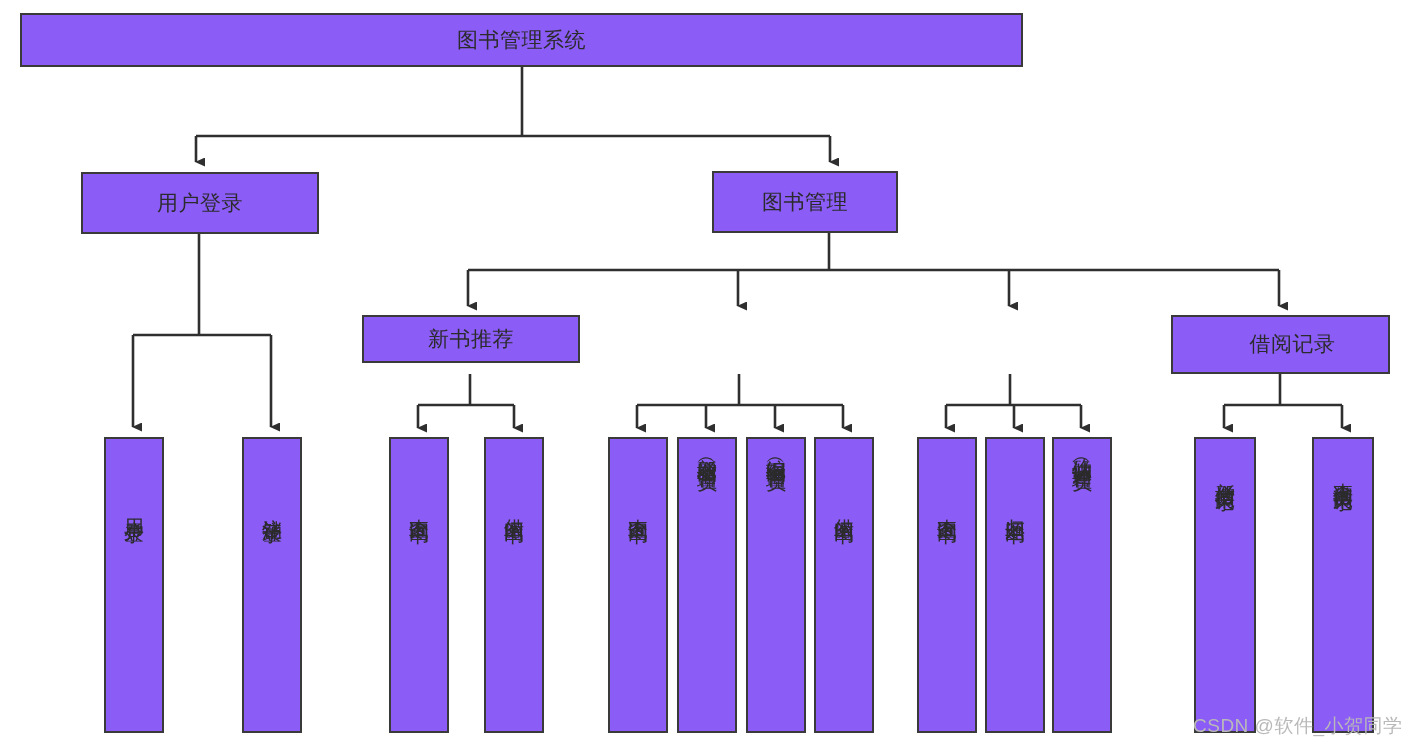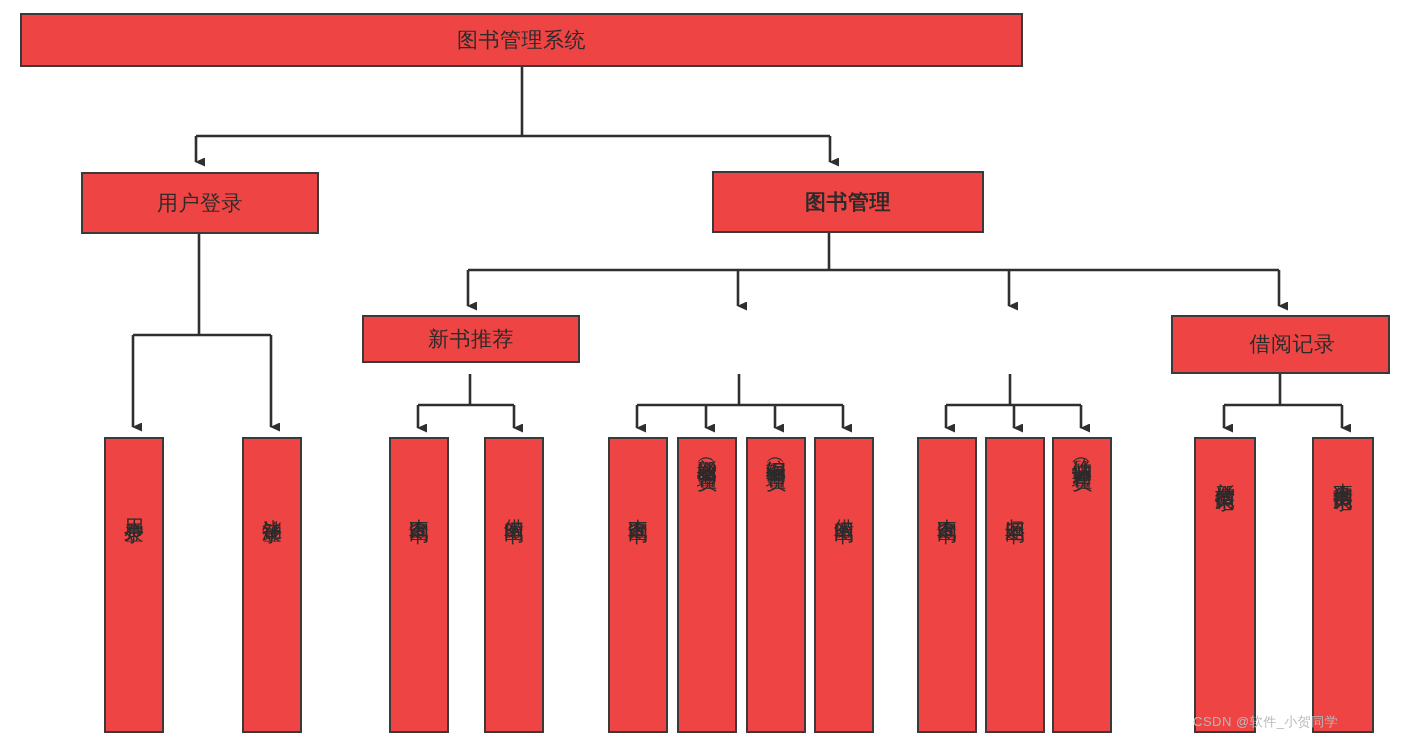--- a/index.html
+++ b/index.html
@@ -25,21 +25,21 @@
     left: 0;
     top: 0;
     width: 1405px;
     height: 747px;
     pointer-events: none;
   }
   .node {
     position: absolute;
     box-sizing: border-box;
     border: 2px solid #3a3a3a;
-    background: #ef4444;
+    background: #8b5cf6;
     display: flex;
     align-items: center;
     justify-content: center;
     text-align: left;
   }
   .node-label {
     font-size: 21px;
     line-height: 1.15;
     letter-spacing: 0.5px;
     color: #2b2b2b;
@@ -56,21 +56,21 @@
     font-size: 20px;
     line-height: 1.35;
     letter-spacing: 2px;
     white-space: normal;
     max-height: 100%;
   }
   .watermark {
     position: absolute;
     left: 1193px;
     top: 713px;
-    font-size: 13px;
+    font-size: 19px;
     color: #b9b9b9;
     white-space: nowrap;
     letter-spacing: 0.5px;
   }
 </style>
 </head>
 <body>
 
 <div id="diagram-root">
 
@@ -124,21 +124,21 @@
     </g>
   </svg>
 
   <div class="node" style="left:20px; top:13px; width:1003px; height:54px;">
     <span class="node-label">图书管理系统</span>
   </div>
 
   <div class="node" style="left:81px; top:172px; width:238px; height:62px;">
     <span class="node-label">用户登录</span>
   </div>
-  <div class="node" style="left:712px; top:171px; width:272px; height:62px;font-weight:bold;">
+  <div class="node" style="left:712px; top:171px; width:186px; height:62px;">
     <span class="node-label">图书管理</span>
   </div>
 
   <div class="node" style="left:362px; top:315px; width:218px; height:48px;">
     <span class="node-label">新书推荐</span>
   </div>
   <div class="node" style="left:1171px; top:315px; width:219px; height:59px;padding-left:24px;">
     <span class="node-label">借阅记录</span>
   </div>
 

